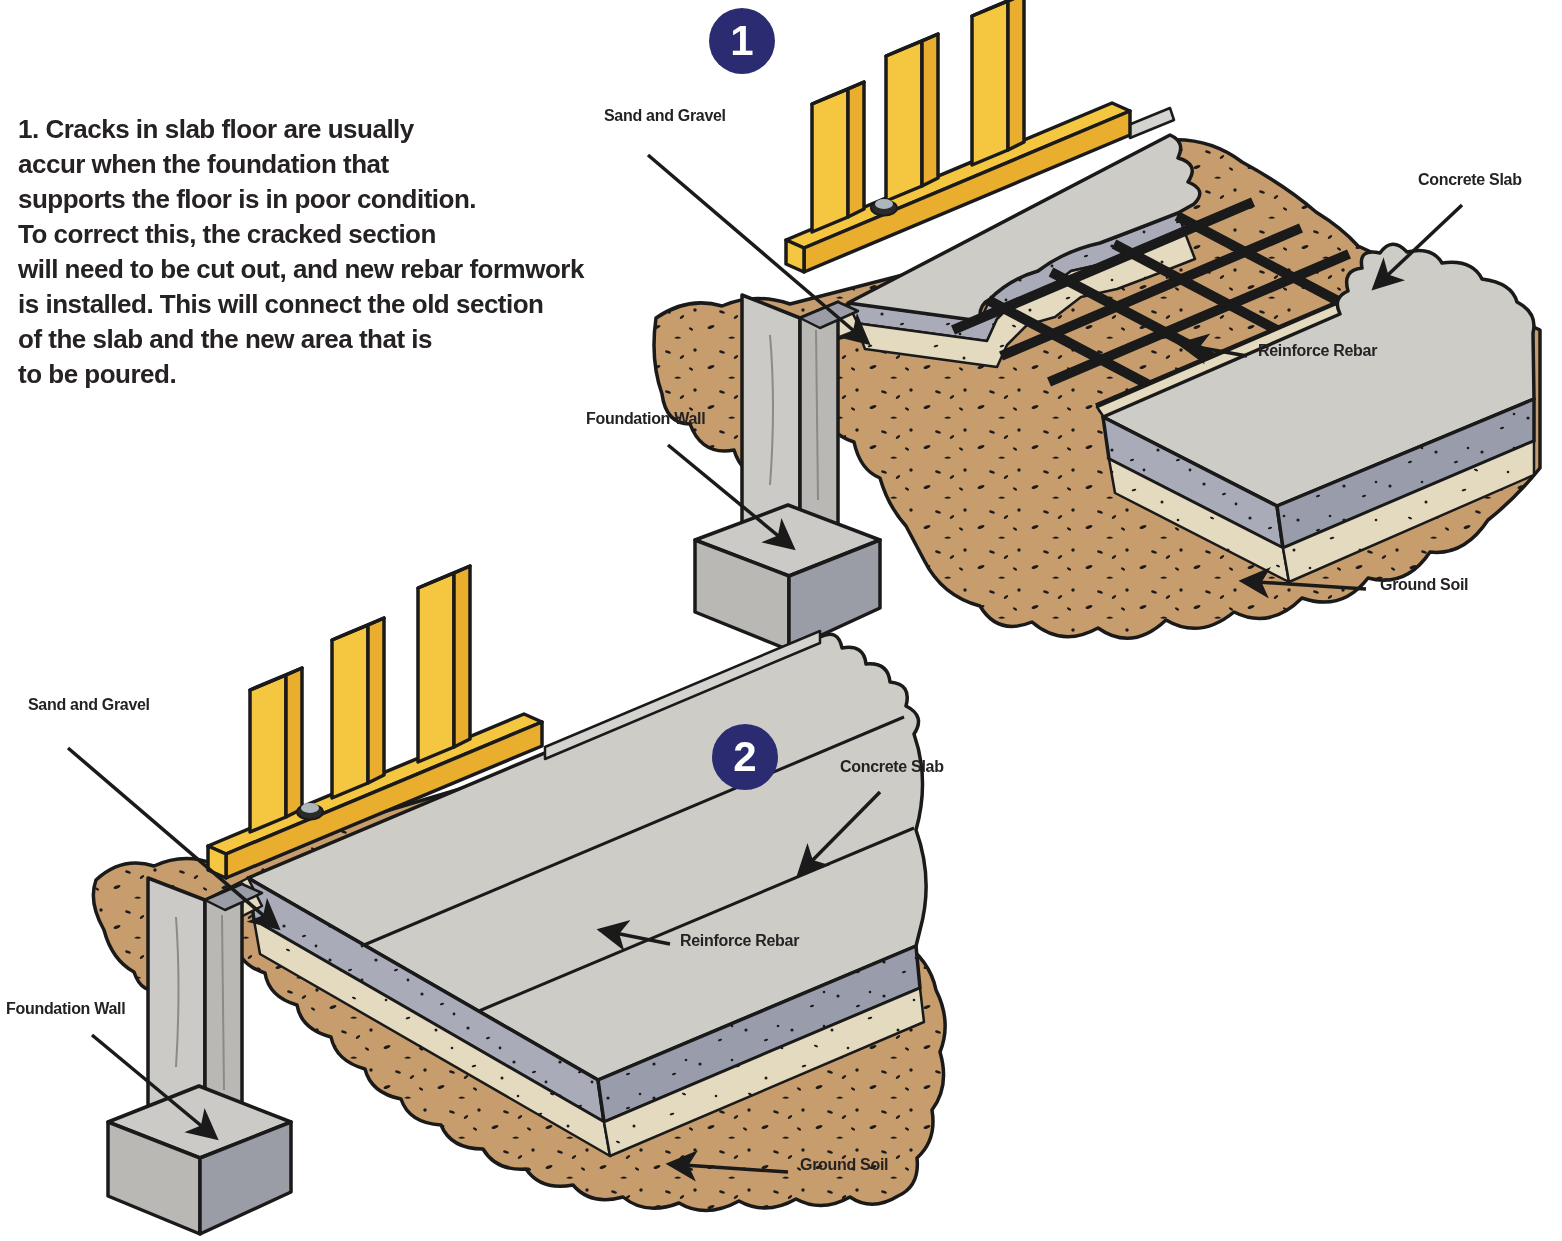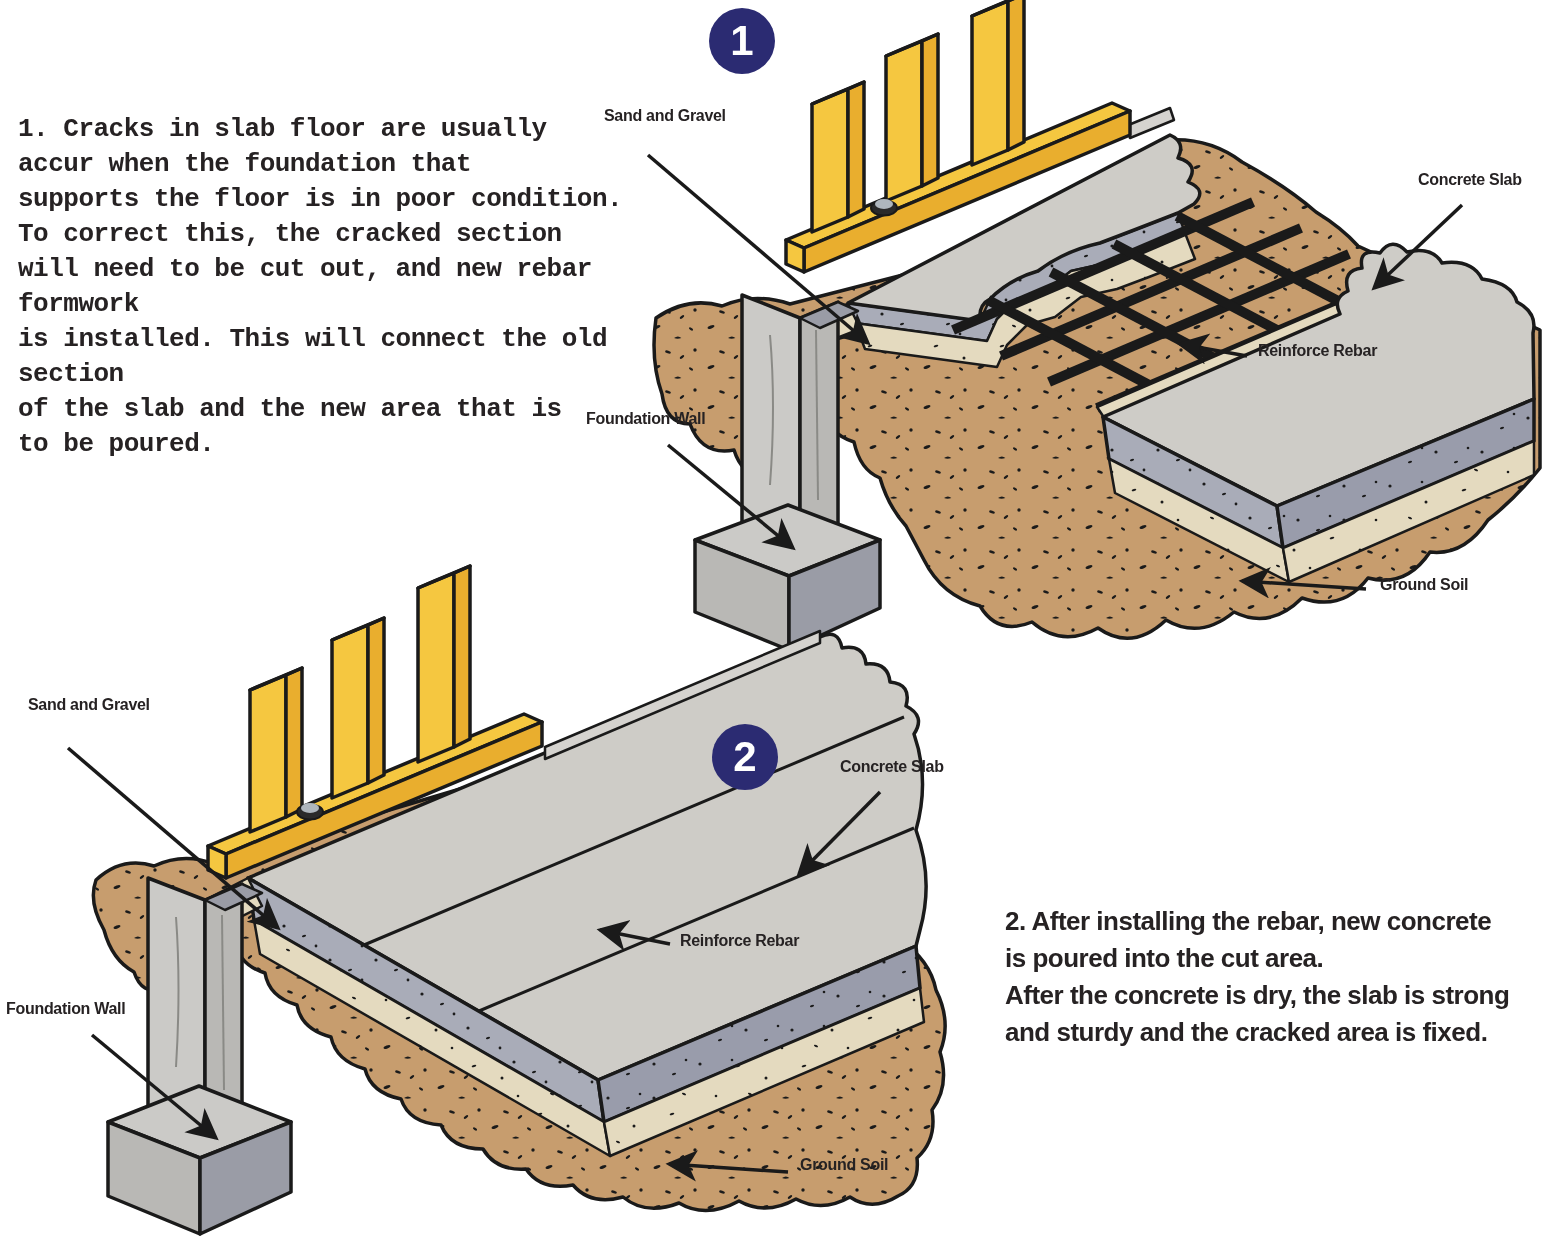--- a/index.html
+++ b/index.html
@@ -195,32 +195,28 @@
     </g>
   </svg>
 
   <div class="badge" style="left:709px;top:8px;">
     <span>1</span>
   </div>
   <div class="badge" style="left:712px;top:724px;">
     <span>2</span>
   </div>
 
-  <div class="desc" style="left:18px;top:112px;width:640px;font-family:Liberation Mono, monospace;">1. Cracks in  slab floor are usually
+  <div class="desc" style="left:18px;top:112px;width:640px;">1. Cracks in  slab floor are usually
 accur when the foundation that
 supports the floor is in poor condition.
 To correct this, the cracked section
 will need to be cut out, and new rebar formwork
 is installed. This will connect the old section
 of the slab and the new area that is
 to be poured.</div>
-  <div class="desc" style="left:1005px;top:903px;width:550px;line-height:37px;">2. After installing the rebar, new concrete
-is poured into the cut area.
-After the concrete is dry, the slab is strong
-and sturdy and the cracked area is fixed.</div>
 
   <div class="lbl" style="left:604px;top:107px;">Sand and Gravel</div>
   <div class="lbl" style="left:1418px;top:171px;">Concrete Slab</div>
   <div class="lbl" style="left:1258px;top:342px;">Reinforce Rebar</div>
   <div class="lbl" style="left:586px;top:410px;">Foundation Wall</div>
   <div class="lbl" style="left:1380px;top:576px;">Ground Soil</div>
 
   <div class="lbl" style="left:28px;top:696px;">Sand and Gravel</div>
   <div class="lbl" style="left:840px;top:758px;">Concrete Slab</div>
   <div class="lbl" style="left:680px;top:932px;">Reinforce Rebar</div>

